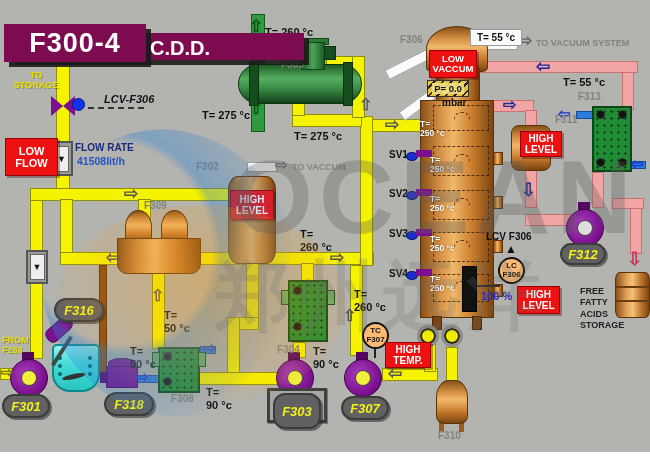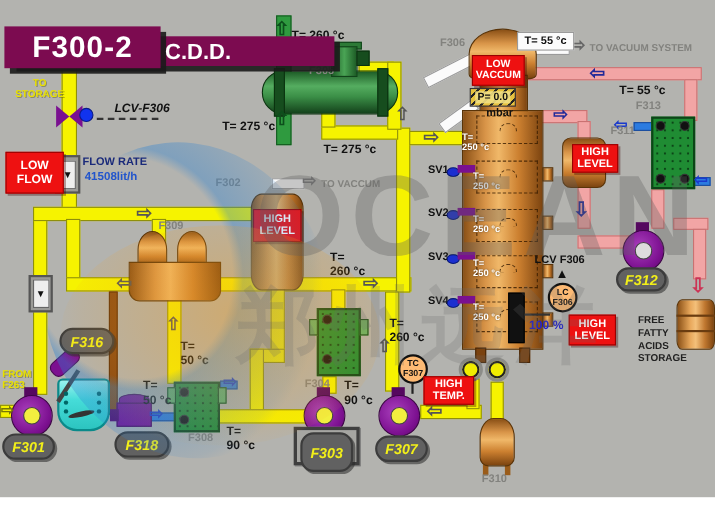--- a/index.html
+++ b/index.html
@@ -139,21 +139,21 @@
   <div class="abs arrow" style="left:503px;top:97px;font-size:16px;color:#222a99;">⇨</div>
   <div class="abs arrow" style="left:521px;top:181px;font-size:18px;color:#222a99;">⇩</div>
   <div class="abs arrow" style="left:627px;top:250px;font-size:18px;color:#cc3355;">⇩</div>
   <div class="abs arrow" style="left:558px;top:106px;font-size:15px;color:#1a3acc;">⇦</div>
   <div class="abs arrow" style="left:631px;top:156px;font-size:15px;color:#1a3acc;">⇦</div>
   <div class="abs arrow" style="left:136px;top:369px;font-size:15px;color:#1a3acc;">⇨</div>
   <div class="abs arrow" style="left:203px;top:340px;font-size:15px;color:#1a3acc;">⇨</div>
   <div class="abs arrow" style="left:1px;top:365px;font-size:14px;color:#777708;">⇨</div>
 
   <div class="abs" style="left:10px;top:33px;width:294px;height:27px;background:#7c0b50;box-shadow:5px 5px 0 rgba(25,25,25,.9);z-index:6;"></div>
-  <div class="abs" style="left:4px;top:24px;width:142px;height:38px;background:#7c0b50;box-shadow:5px 5px 0 rgba(25,25,25,.9);z-index:7;display:flex;align-items:center;justify-content:center;color:#fff;font-weight:bold;font-size:27px;letter-spacing:1px;">F300-2</div>
+  <div class="abs" style="left:4px;top:24px;width:142px;height:38px;background:#7c0b50;box-shadow:5px 5px 0 rgba(25,25,25,.9);z-index:7;display:flex;align-items:center;justify-content:center;color:#fff;font-weight:bold;font-size:27px;letter-spacing:1px;">F300-4</div>
   <div class="abs" style="left:150px;top:37px;width:90px;height:18px;color:#fff;font-weight:bold;font-size:20px;z-index:7;">C.D.D.</div>
 
   <div class="abs ytext" style="left:11px;top:70px;width:50px;text-align:center;">TO
 STORAGE</div>
 
   <div class="abs" style="left:51px;top:96px;width:0;height:0;border-left:12px solid #7a1090;border-top:10px solid transparent;border-bottom:10px solid transparent;z-index:5;"></div>
   <div class="abs" style="left:63px;top:96px;width:0;height:0;border-right:12px solid #7a1090;border-top:10px solid transparent;border-bottom:10px solid transparent;z-index:5;"></div>
   <div class="abs" style="left:72px;top:98px;width:13px;height:13px;border-radius:50%;background:#1133ee;border:1px solid #0a1a88;z-index:5;"></div>
   <div class="abs temp" style="left:104px;top:93px;font-style:italic;">LCV-F306</div>
   <div class="abs" style="left:88px;top:107px;width:56px;border-top:2px dashed #333;z-index:5;"></div>

